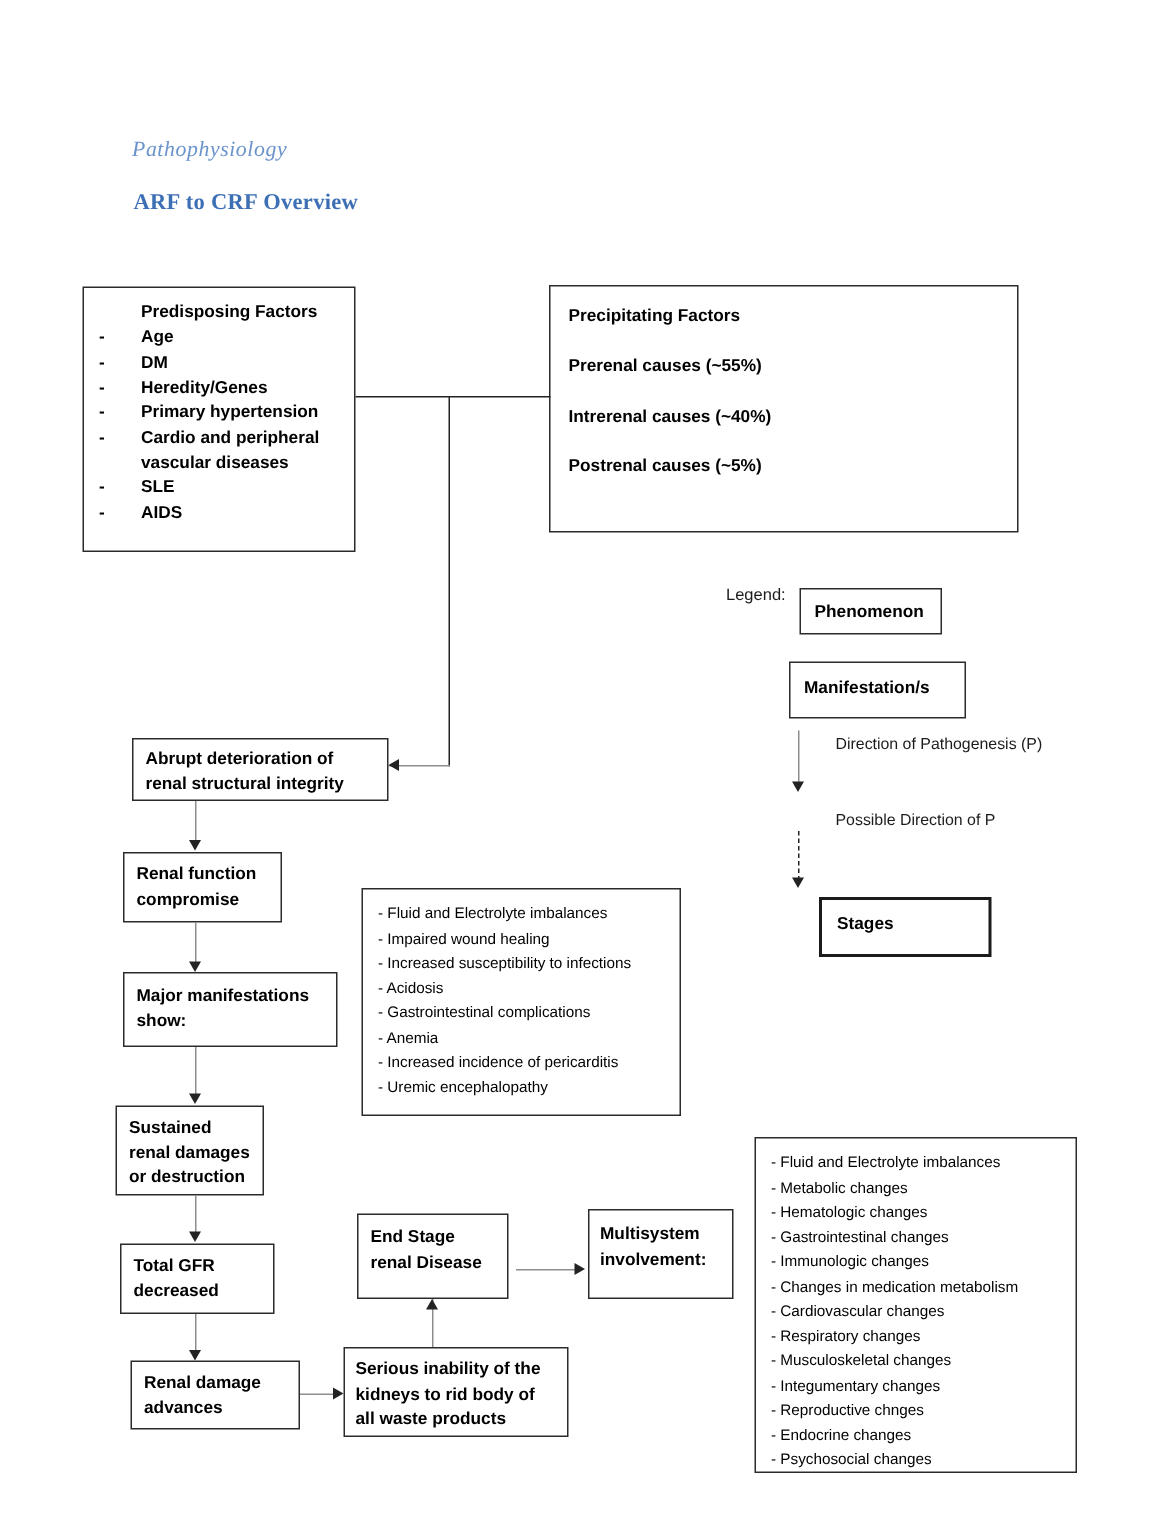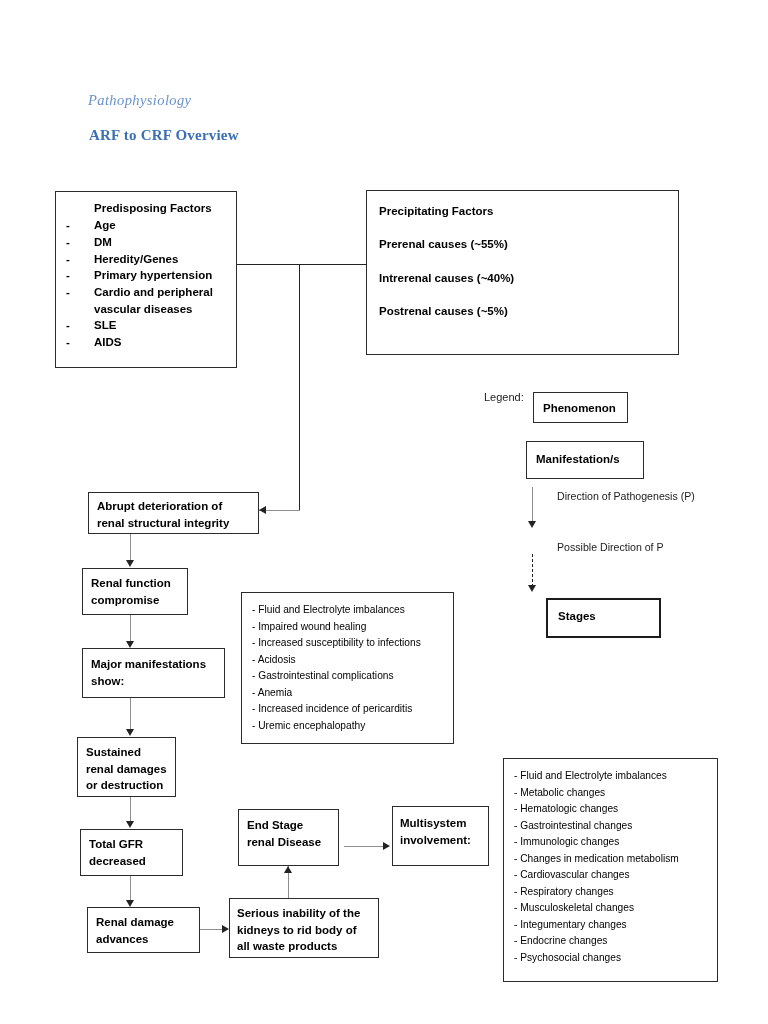--- a/index.html
+++ b/index.html
@@ -342,19 +342,20 @@
         <li>- Fluid and Electrolyte imbalances</li>
         <li>- Metabolic changes</li>
         <li>- Hematologic changes</li>
         <li>- Gastrointestinal changes</li>
         <li>- Immunologic changes</li>
         <li>- Changes in medication metabolism</li>
         <li>- Cardiovascular changes</li>
         <li>- Respiratory changes</li>
         <li>- Musculoskeletal changes</li>
         <li>- Integumentary changes</li>
+        <li>- Reproductive chnges</li>
         <li>- Endocrine changes</li>
         <li>- Psychosocial changes</li>
       </ul>
     </div>
   </div>
 
 </div>
 
 </body></html>

